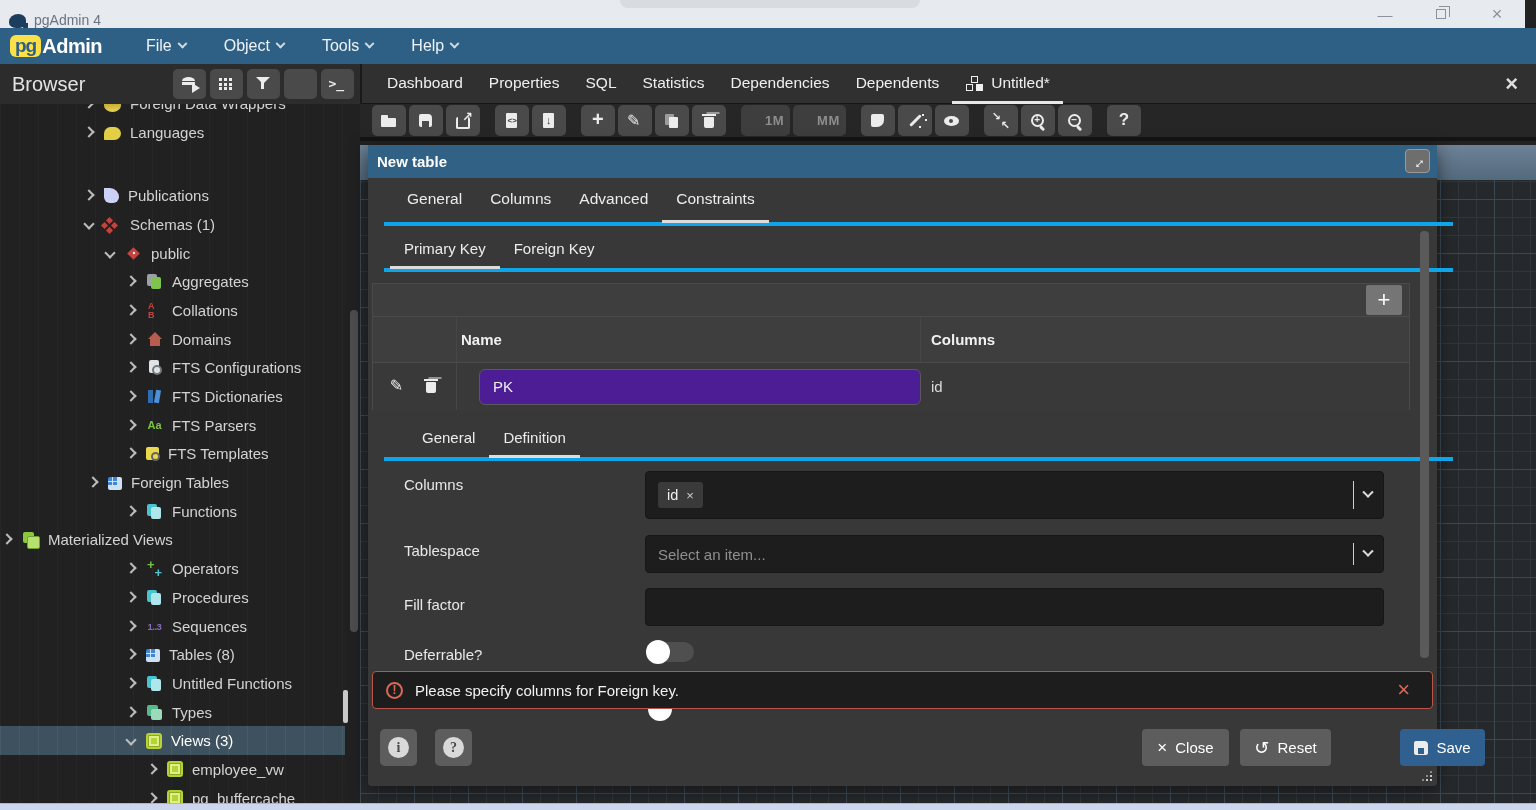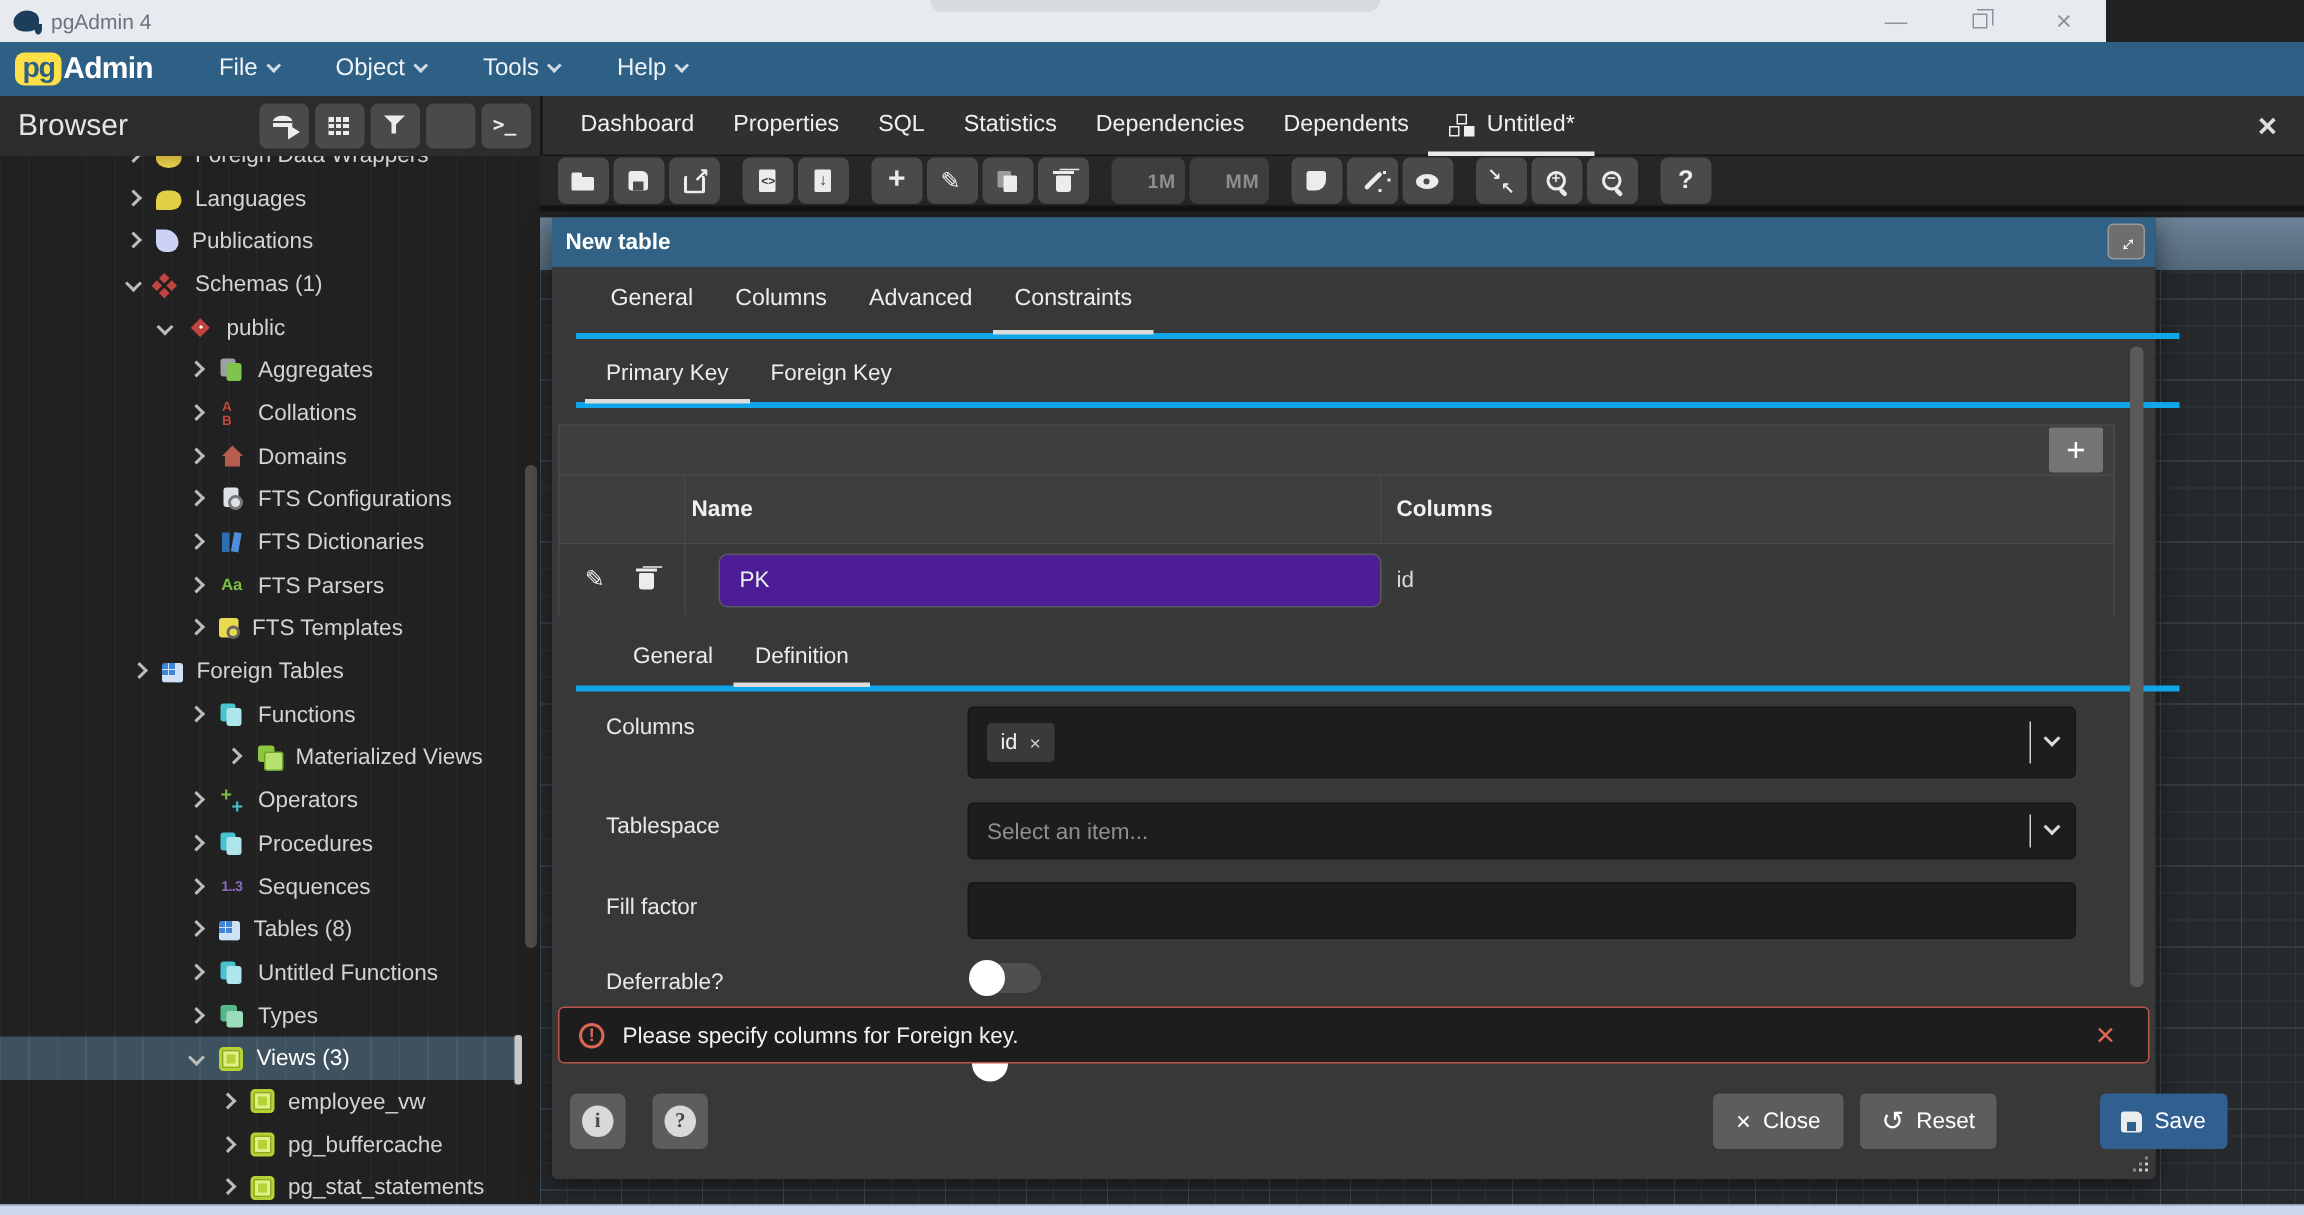--- a/index.html
+++ b/index.html
@@ -1,20 +1,20 @@
 <!DOCTYPE html>
 <html><head>
 <meta charset="utf-8">
 <style>
   html,body{margin:0;padding:0;background:#111;}
   *{box-sizing:border-box;font-family:"Liberation Sans","DejaVu Sans",sans-serif;}
   #screen{position:relative;width:1536px;height:810px;overflow:hidden;background:#222;}
 
   
-  #titlebar{position:absolute;left:0;top:0;width:1404px;height:28px;background:#e7eaee;display:flex;align-items:center;}
+  #titlebar{position:absolute;left:0;top:0;width:1525px;height:28px;background:#e7eaee;display:flex;align-items:flex-end;}
   .elephant{width:17px;height:14px;background:#1d3d5c;border-radius:55% 45% 40% 40%;margin:0 8px 0 9px;position:relative;}
   .elephant::after{content:"";position:absolute;right:-2px;bottom:-2px;width:5px;height:7px;background:#1d3d5c;border-radius:0 0 60% 60%;}
   #titlebar .wtitle{color:#6a7380;font-size:14px;}
   #notch{position:absolute;left:620px;top:0;width:300px;height:8px;background:rgba(90,100,110,.10);border-radius:0 0 8px 8px;}
   .wcontrols{position:absolute;right:0;top:0;height:28px;display:flex;}
   .wbtn{width:56px;height:28px;display:flex;align-items:center;justify-content:center;color:#8a929c;font-size:15px;}
   .wbtn .sq{width:10px;height:10px;border:1px solid #8a929c;position:relative;background:#e7eaee;}
   .wbtn .sq::before{content:"";position:absolute;left:2px;top:-4px;width:10px;height:10px;border:1px solid #8a929c;border-left:none;border-bottom:none;}
 
   
@@ -313,21 +313,21 @@
     <div class="tree-row" style="padding-left: 82px;">
           <span class="chev c-right"></span>
           <span class="ti t-fdw"></span>
           <span class="tl">Foreign Data Wrappers</span>
         </div>
         <div class="tree-row" style="padding-left: 82px;">
           <span class="chev c-right"></span>
           <span class="ti t-lang"></span>
           <span class="tl">Languages</span>
         </div>
-        <div class="tree-row" style="padding-left: 82px;">
+        <div class="tree-row" style="padding-left: 82px; margin-top: 35px;">
           <span class="chev c-right"></span>
           <span class="ti t-pub"></span>
           <span class="tl">Publications</span>
         </div>
         <div class="tree-row" style="padding-left: 82px;">
           <span class="chev c-down"></span>
           <span class="ti t-schemas"></span>
           <span class="tl">Schemas (1)</span>
         </div>
         <div class="tree-row" style="padding-left: 103px;">
@@ -373,21 +373,21 @@
         <div class="tree-row" style="padding-left: 86px;">
           <span class="chev c-right"></span>
           <span class="ti gridsq"></span>
           <span class="tl">Foreign Tables</span>
         </div>
         <div class="tree-row" style="padding-left: 124px;">
           <span class="chev c-right"></span>
           <span class="ti t-func"></span>
           <span class="tl">Functions</span>
         </div>
-        <div class="tree-row" style="padding-left: 124px; margin-left: 25px;">
+        <div class="tree-row" style="">
           <span class="chev c-right"></span>
           <span class="ti t-matview"></span>
           <span class="tl">Materialized Views</span>
         </div>
         <div class="tree-row" style="padding-left: 124px;">
           <span class="chev c-right"></span>
           <span class="ti t-oper"></span>
           <span class="tl">Operators</span>
         </div>
         <div class="tree-row" style="padding-left: 124px;">

